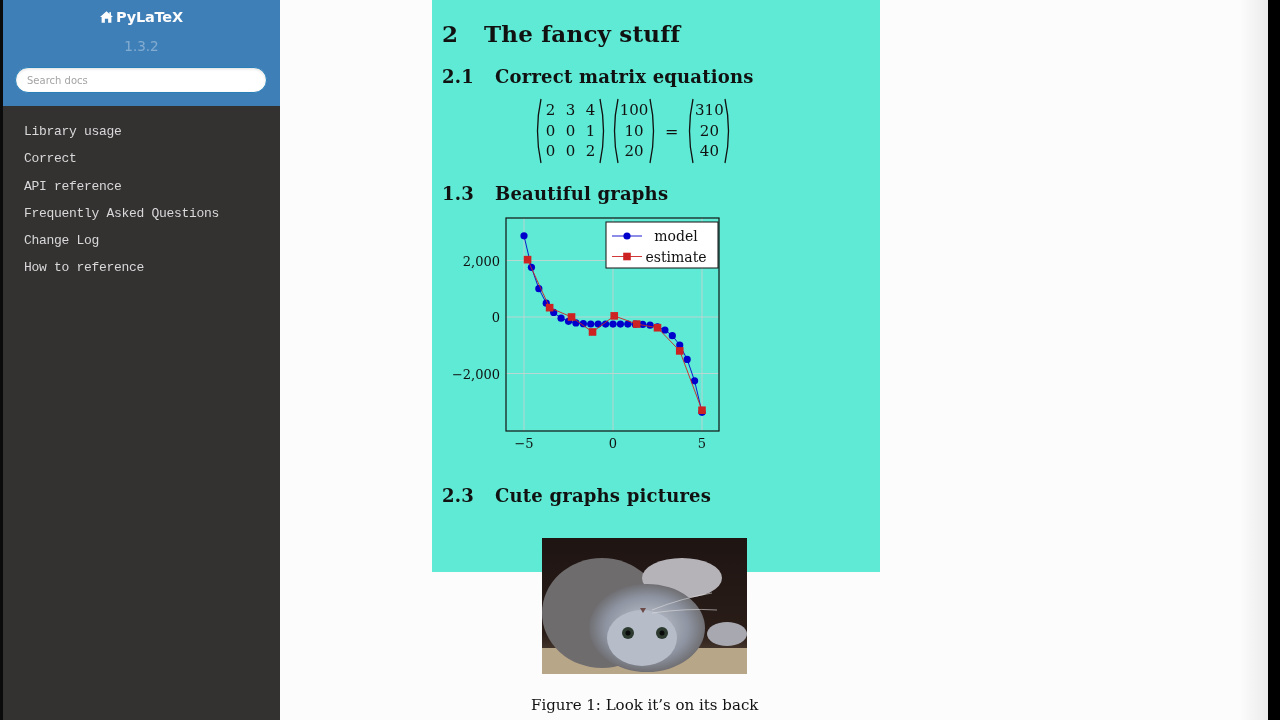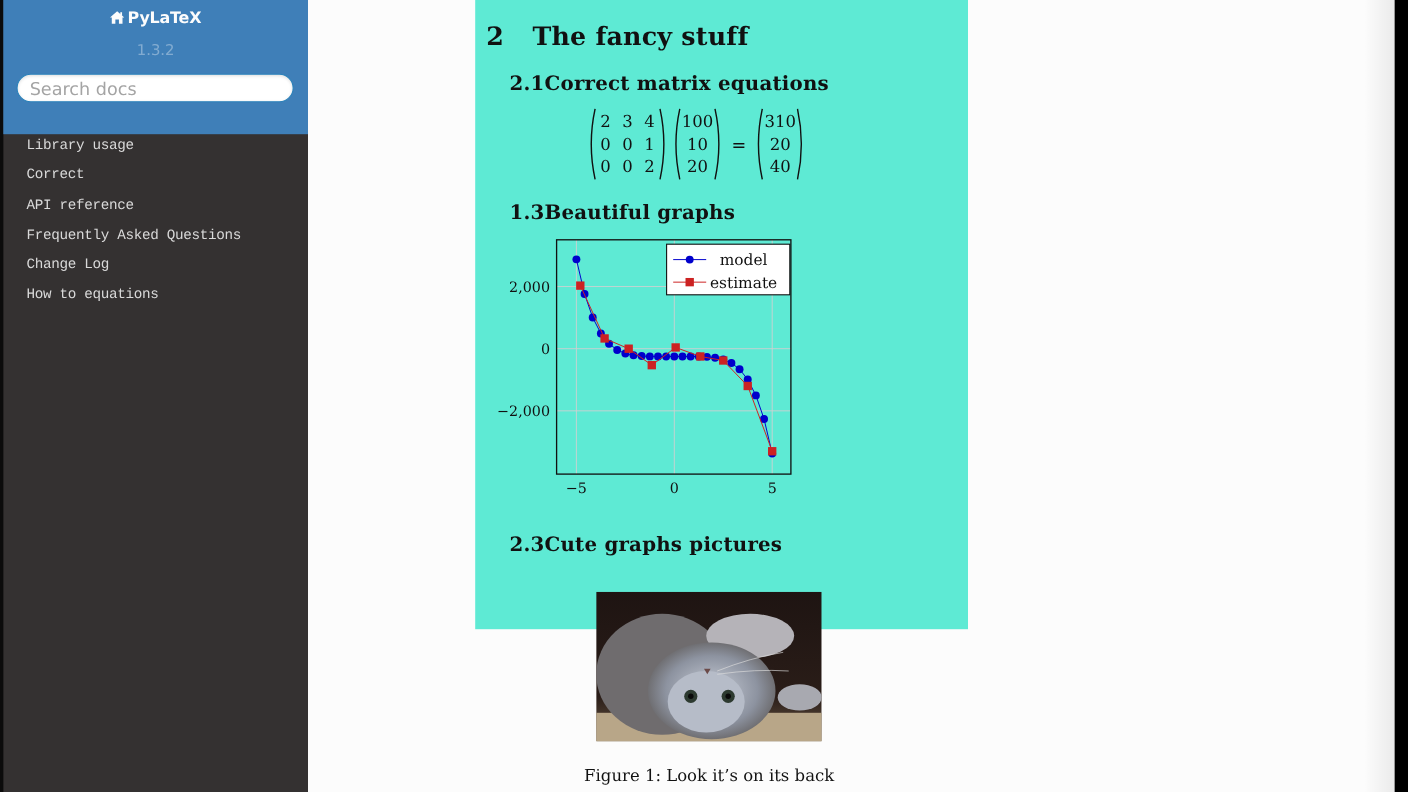--- a/index.html
+++ b/index.html
@@ -2,40 +2,40 @@
 <html><head>
 <meta charset="utf-8">
 <style>
   * { box-sizing: border-box; margin: 0; padding: 0; }
   html, body { width: 1280px; height: 720px; overflow: hidden; background: #000; }
   body { position: relative; font-family: "Liberation Sans", sans-serif; }
 
   .left-edge { position: absolute; left: 0; top: 0; width: 3px; height: 720px; background: #0b0b0b; }
 
   .sidebar { position: absolute; left: 3px; top: 0; width: 277px; height: 720px; background: #343131; }
-  .sidebar-header { position: absolute; left: 0; top: 0; width: 277px; height: 122px; background: #3f7fb8; text-align: center; }
+  .sidebar-header { position: absolute; left: 0; top: 0; width: 277px; height: 106px; background: #3f7fb8; text-align: center; }
   .brand { position: absolute; left: 0; top: 9px; width: 100%; color: #fcfcfc; font-weight: bold; font-size: 14.5px; font-family: "DejaVu Sans", sans-serif; letter-spacing: -0.2px; }
   .brand .home-icon { display: inline-block; width: 13px; height: 12px; vertical-align: -1px; margin-right: 3px; }
   .version { position: absolute; left: 0; top: 38px; width: 100%; color: rgba(255,255,255,0.35); font-size: 13.5px; font-family: "DejaVu Sans", sans-serif; }
-  .search { position: absolute; left: 12px; top: 67px; width: 252px; height: 26px; border-radius: 13px; background: #fff; border: 1px solid #2980b9; padding: 0 11px; font-size: 16px; color: #333; font-family: "DejaVu Sans", sans-serif; outline: none; box-shadow: inset 0 1px 3px #ddd; }
+  .search { position: absolute; left: 12px; top: 67px; width: 252px; height: 26px; border-radius: 13px; background: #fff; border: 1px solid #2980b9; padding: 0 11px; font-size: 10px; color: #333; font-family: "DejaVu Sans", sans-serif; outline: none; box-shadow: inset 0 1px 3px #ddd; }
   .search::placeholder { color: #a4a4a4; }
 
   .nav { position: absolute; left: 0; top: 118px; width: 277px; list-style: none; }
   .nav li { height: 27.3px; line-height: 27.3px; padding-left: 21px; color: #d9d9d9; font-size: 13px; font-family: Liberation Mono, monospace; letter-spacing: -0.3px; cursor: pointer; }
 
   .main-bg { position: absolute; left: 280px; top: 0; width: 988px; height: 720px; background: #fcfcfc; }
   .right-shadow { position: absolute; left: 1240px; top: 0; width: 28px; height: 720px; background: linear-gradient(to right, rgba(0,0,0,0), rgba(0,0,0,0.07)); }
   .right-edge { position: absolute; left: 1268px; top: 0; width: 12px; height: 720px; background: #000; }
 
   .page { position: absolute; left: 432px; top: 0; width: 448px; height: 572px; background: #5eead4; font-family: "DejaVu Serif", serif; color: #111; }
 
   .h1 { position: absolute; left: 10px; top: 20px; font-size: 23px; font-weight: bold; letter-spacing: 0.2px; }
   .h1 .num { display: inline-block; width: 42px; }
   .h2 { position: absolute; left: 10px; font-size: 18px; font-weight: bold; letter-spacing: 0.2px; }
-  .h2 .num { display: inline-block; width: 53px; text-align: right; }
+  .h2 .num { display: inline-block; width: 53px; }
 
   .equation { position: absolute; left: 102px; top: 97px; height: 68px; display: flex; align-items: center; font-size: 15px; }
   .paren { display: flex; align-items: stretch; height: 66px; }
   .paren svg { width: 8px; height: 66px; }
   .matrix { display: grid; row-gap: 0; line-height: 20.5px; text-align: center; }
   .matrix.m3 { grid-template-columns: 15px 25px 15px; column-gap: 0; padding: 0 1px; }
   .matrix.m1 { grid-template-columns: 30px; text-align: center; }
   .eq-sign { margin: 0 8px; font-size: 16px; }
   .gap { width: 4px; }
 
@@ -59,21 +59,21 @@
     </div>
     <div class="version">1.3.2</div>
     <input class="search" type="text" placeholder="Search docs" style="">
   </div>
   <ul class="nav">
     <li>Library usage</li>
     <li>Correct</li>
     <li>API reference</li>
     <li>Frequently Asked Questions</li>
     <li>Change Log</li>
-    <li>How to equations</li>
+    <li>How to reference</li>
   </ul>
 </nav>
 
 <div class="main-bg"></div>
 <div class="right-shadow"></div>
 <div class="right-edge"></div>
 
 <main class="page">
   <h1 class="h1">
     <span class="num">2</span><span>The fancy stuff</span>

